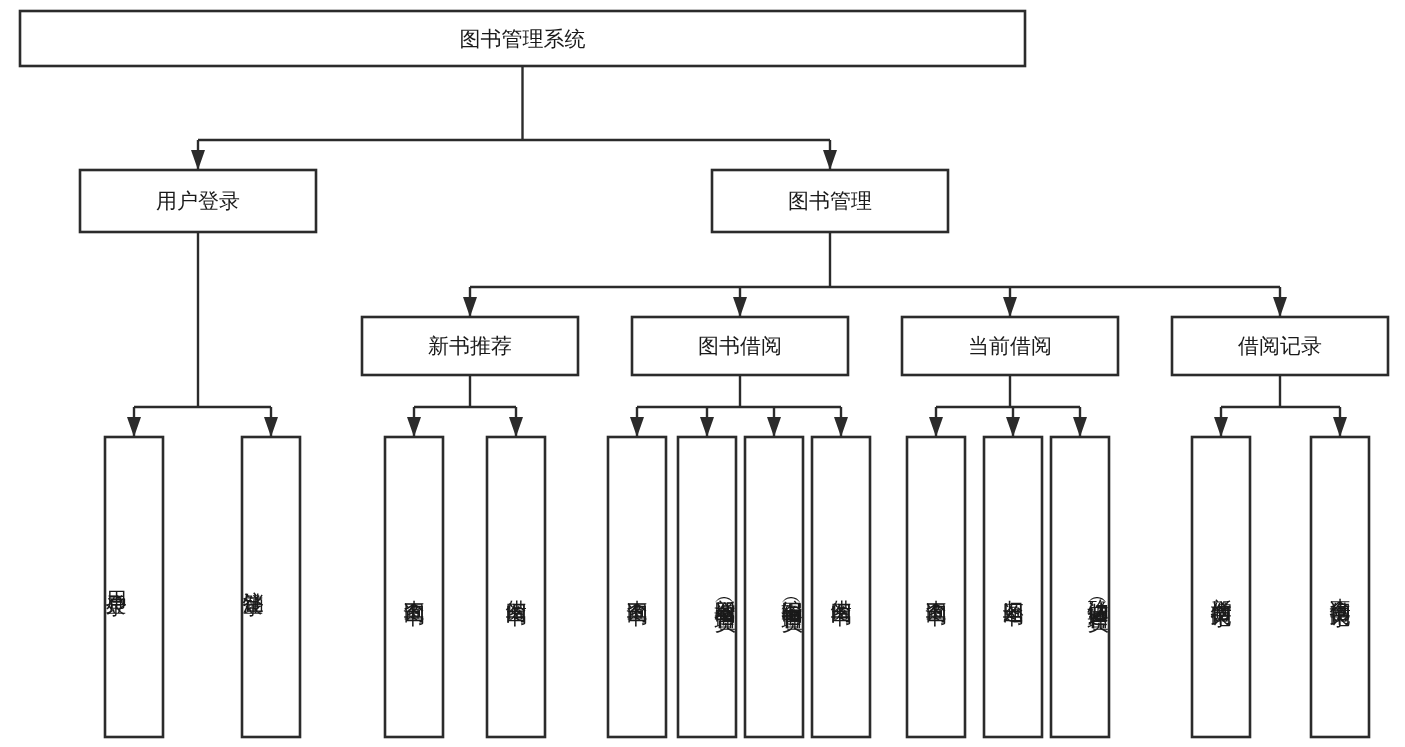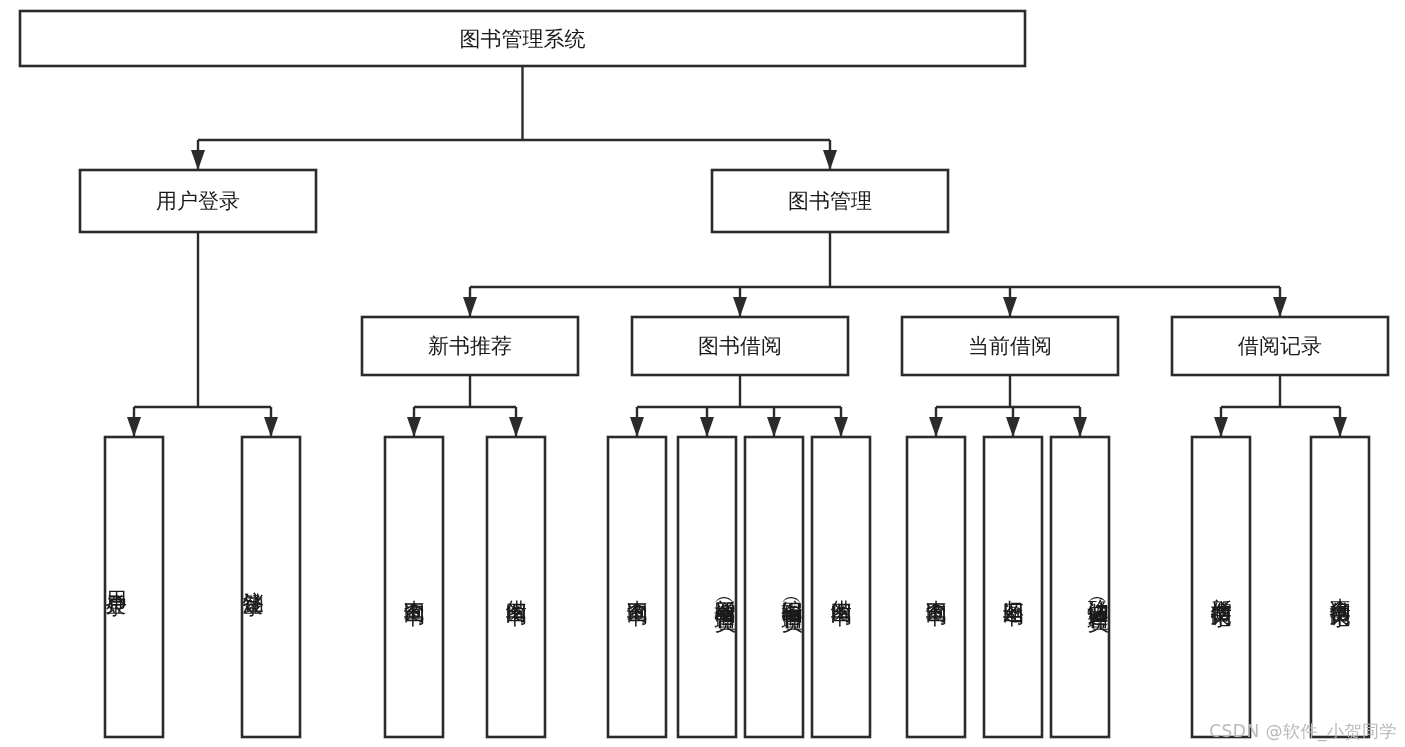--- a/index.html
+++ b/index.html
@@ -178,14 +178,13 @@
       <div class="leaf-label-wrap" style="left: 678px; top: 437px; width: 58px; height: 300px; align-items: flex-start; padding-top: 8px; box-sizing: border-box;">新增图书（管理员）</div>
       <div class="leaf-label-wrap" style="left: 745px; top: 437px; width: 58px; height: 300px; align-items: flex-start; padding-top: 8px; box-sizing: border-box;">编辑图书（管理员）</div>
       <div class="leaf-label-wrap" style="left: 812px; top: 437px; width: 58px; height: 300px; align-items: center; box-sizing: border-box;">借阅图书</div>
       <div class="leaf-label-wrap" style="left: 907px; top: 437px; width: 58px; height: 300px; align-items: center; box-sizing: border-box;">查询图书</div>
       <div class="leaf-label-wrap" style="left: 984px; top: 437px; width: 58px; height: 300px; align-items: center; box-sizing: border-box;">归还图书</div>
       <div class="leaf-label-wrap" style="left: 1051px; top: 437px; width: 58px; height: 300px; align-items: flex-start; padding-top: 8px; box-sizing: border-box;">确认归还（管理员）</div>
       <div class="leaf-label-wrap" style="left: 1192px; top: 437px; width: 58px; height: 300px; align-items: center; box-sizing: border-box;">新增借阅记录</div>
       <div class="leaf-label-wrap" style="left: 1311px; top: 437px; width: 58px; height: 300px; align-items: center; box-sizing: border-box;">查询借阅记录</div>
     </div>
 
-  <div class="watermark">CSDN @软件_小贺同学</div>
 </div>
 
 </body></html>

